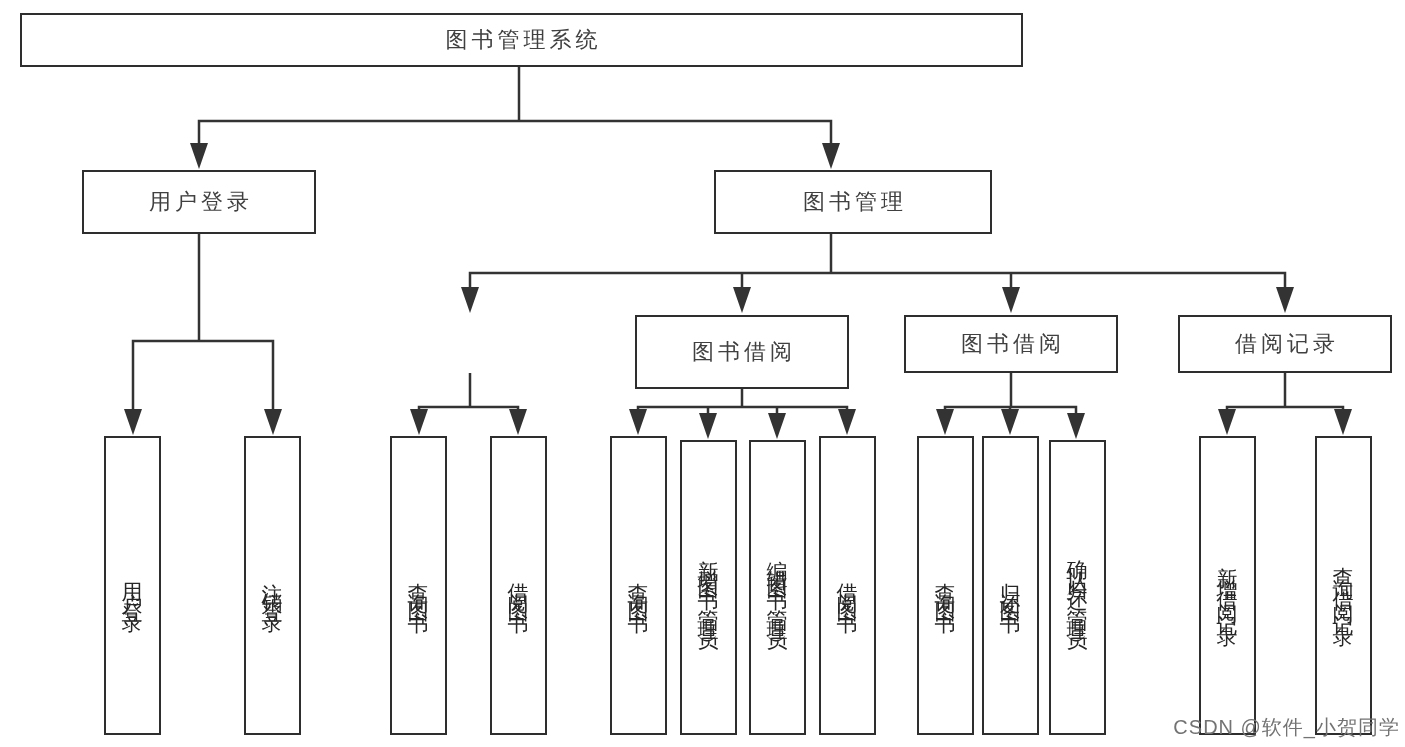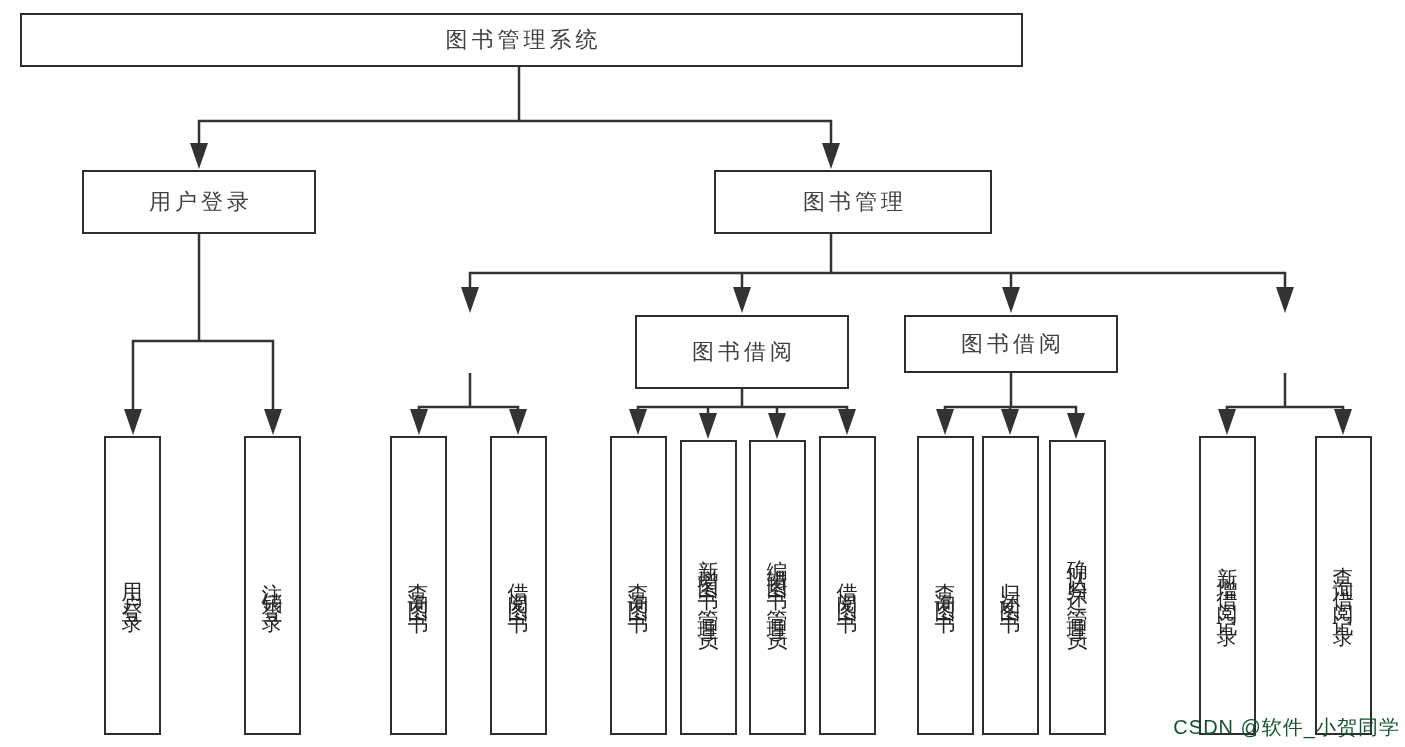--- a/index.html
+++ b/index.html
@@ -31,21 +31,21 @@
   .vnode.offset{height:295px;}
   .vlabel{
     writing-mode:vertical-rl;
     font-size:21px;color:#262626;
     letter-spacing:10px;
     line-height:1;
   }
   .vlabel.mid{letter-spacing:12px;}
   .watermark{
     position:absolute;right:5px;bottom:6px;
-    font-size:20px;color:#14532d;
+    font-size:20px;color:#737373;
     letter-spacing:1px;white-space:nowrap;
     z-index:5;
   }
 </style>
 </head>
 <body>
 
 <div class="canvas">
 
   <svg class="connectors" width="1405" height="747" viewBox="0 0 1405 747">
@@ -100,20 +100,23 @@
   <div class="node" style="left:714px;top:170px;width:278px;height:64px">
     <span class="hlabel">图书管理</span>
   </div>
 
   <div class="node" style="left:635px;top:315px;width:214px;height:74px">
     <span class="hlabel">图书借阅</span>
   </div>
   <div class="node" style="left:904px;top:315px;width:214px;height:58px">
     <span class="hlabel">图书借阅</span>
   </div>
+  <div class="node" style="left:1178px;top:315px;width:214px;height:58px">
+    <span class="hlabel">借阅记录</span>
+  </div>
 
   <div class="node vnode" style="left:104px;top:436px">
     <span class="vlabel">用户登录</span>
   </div>
   <div class="node vnode" style="left:244px;top:436px">
     <span class="vlabel">注销登录</span>
   </div>
 
   <div class="node vnode" style="left:390px;top:436px">
     <span class="vlabel">查询图书</span>

